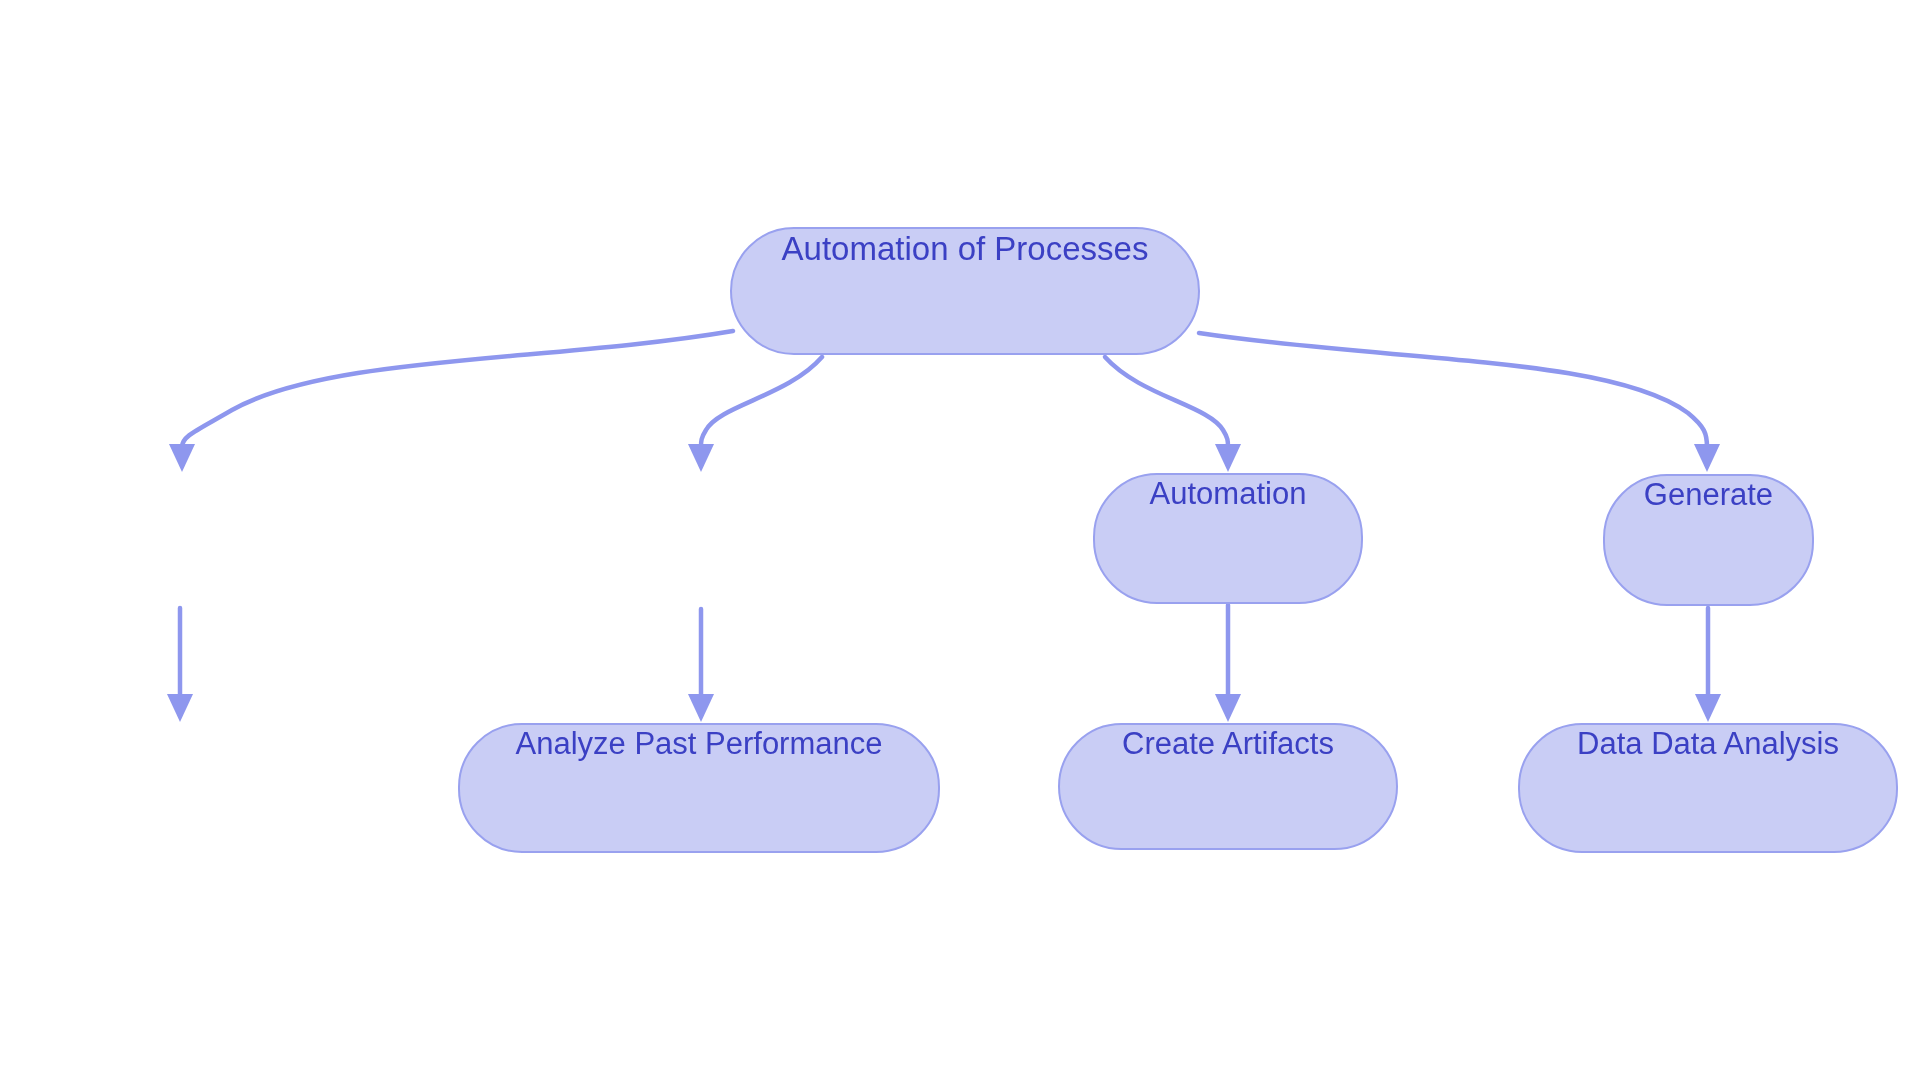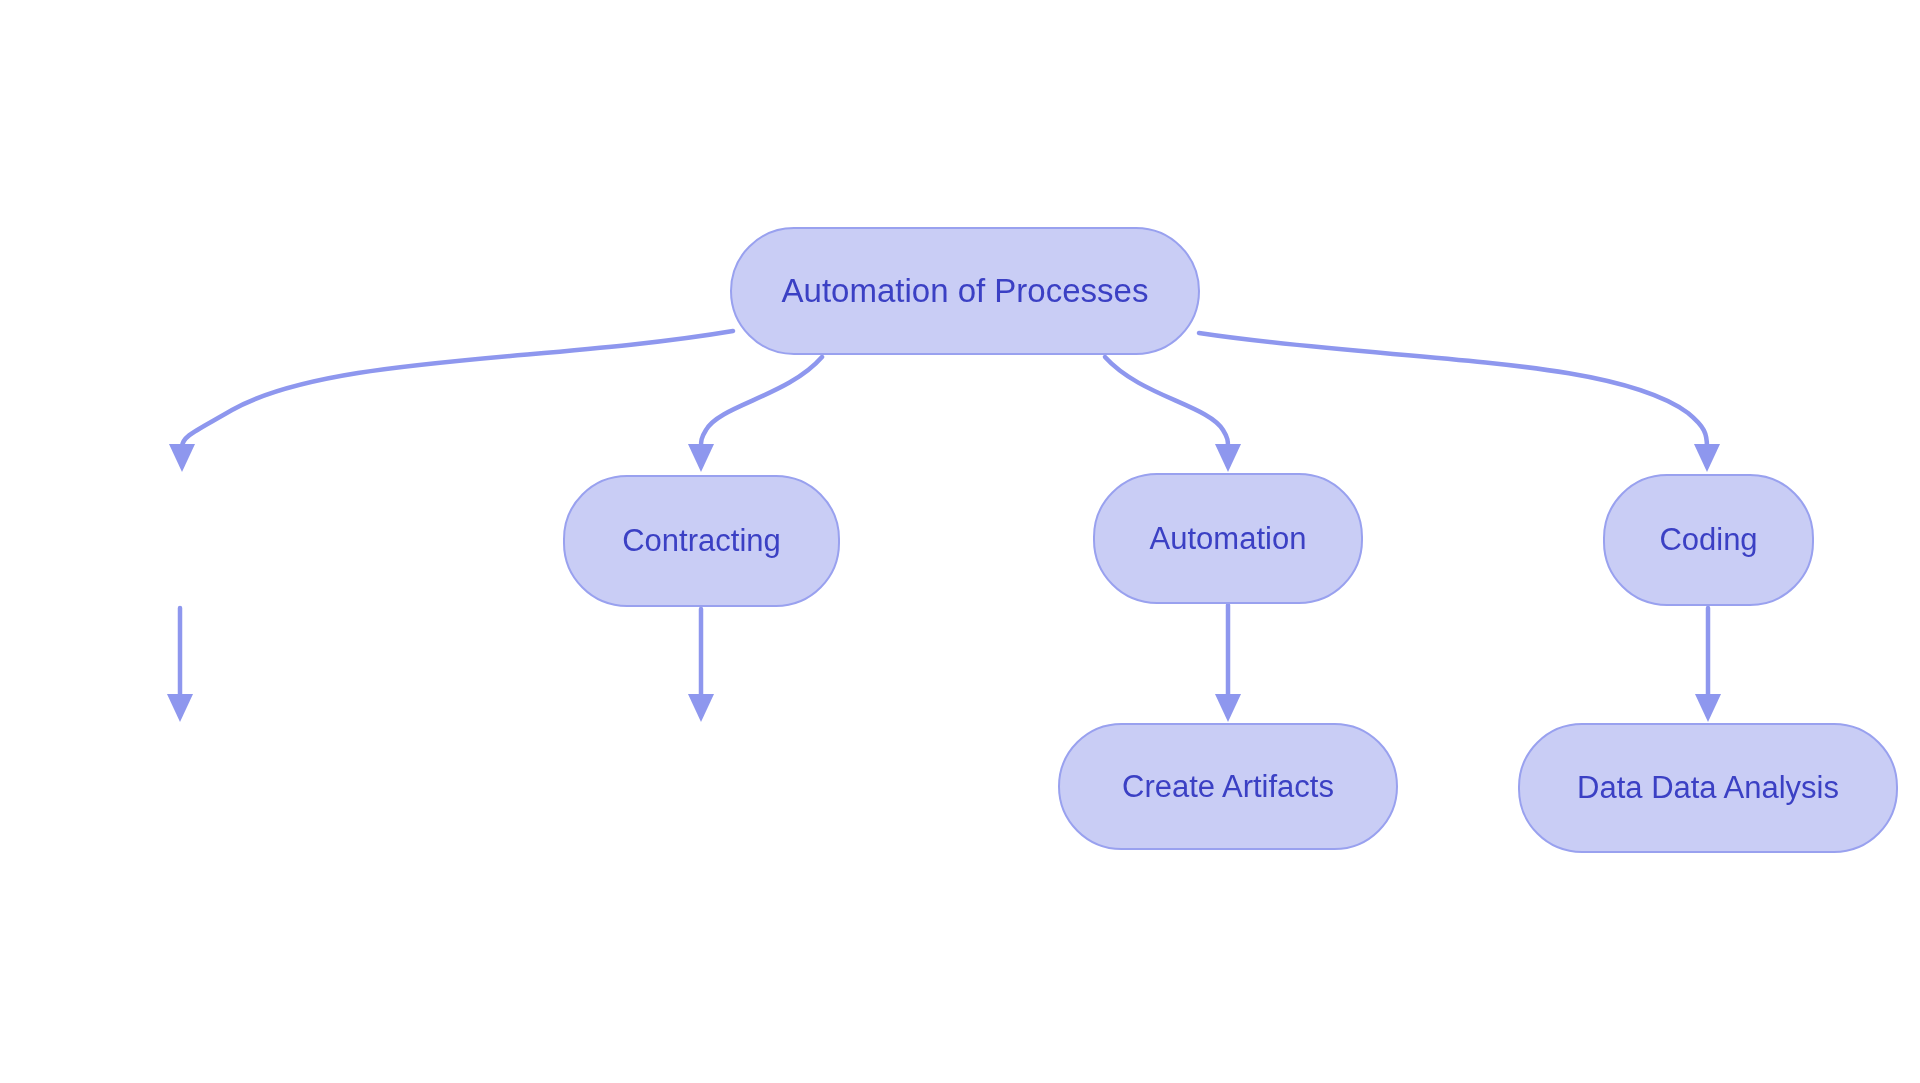--- a/index.html
+++ b/index.html
@@ -15,21 +15,20 @@
   .edge {
     fill: none;
     stroke: var(--edge-color, #8e97ee);
     stroke-width: 4.5px;
     stroke-linecap: round;
   }
   .arrowhead { fill: var(--edge-color, #8e97ee); stroke: none; }
   .node {
     position: absolute;
     display: flex;
-    align-items: center;
     justify-content: center;
     box-sizing: border-box;
     background: var(--node-fill, #c9cdf5);
     border: 2px solid var(--node-border, #99a1ef);
     border-radius: 64px;
     color: var(--node-text, #3b40c4);
     font-size: 31px;
     line-height: 1.2;
     text-align: center;
     white-space: nowrap;
@@ -74,33 +73,33 @@
 
     <path class="edge" d="M 1708 608 L 1708 697"></path>
     <polygon class="arrowhead" points="1695,694 1721,694 1708,722"></polygon>
   </svg>
 
   <div class="node n-root">
     <span>Automation of Processes</span>
   </div>
 
 
-  <div class="node n-contracting">
-    <span>Contracting</span>
-  </div>
 
   <div class="node n-compliance">
     <span>Automation</span>
   </div>
 
   <div class="node n-finance">
-    <span>Coding</span>
+    <span>Generate</span>
   </div>
 
 
+  <div class="node n-analyze">
+    <span>Analyze Past Performance</span>
+  </div>
 
   <div class="node n-create-artifacts">
     <span>Create Artifacts</span>
   </div>
 
   <div class="node n-rapid">
     <span>Data Data Analysis</span>
   </div>
 
 </div>

